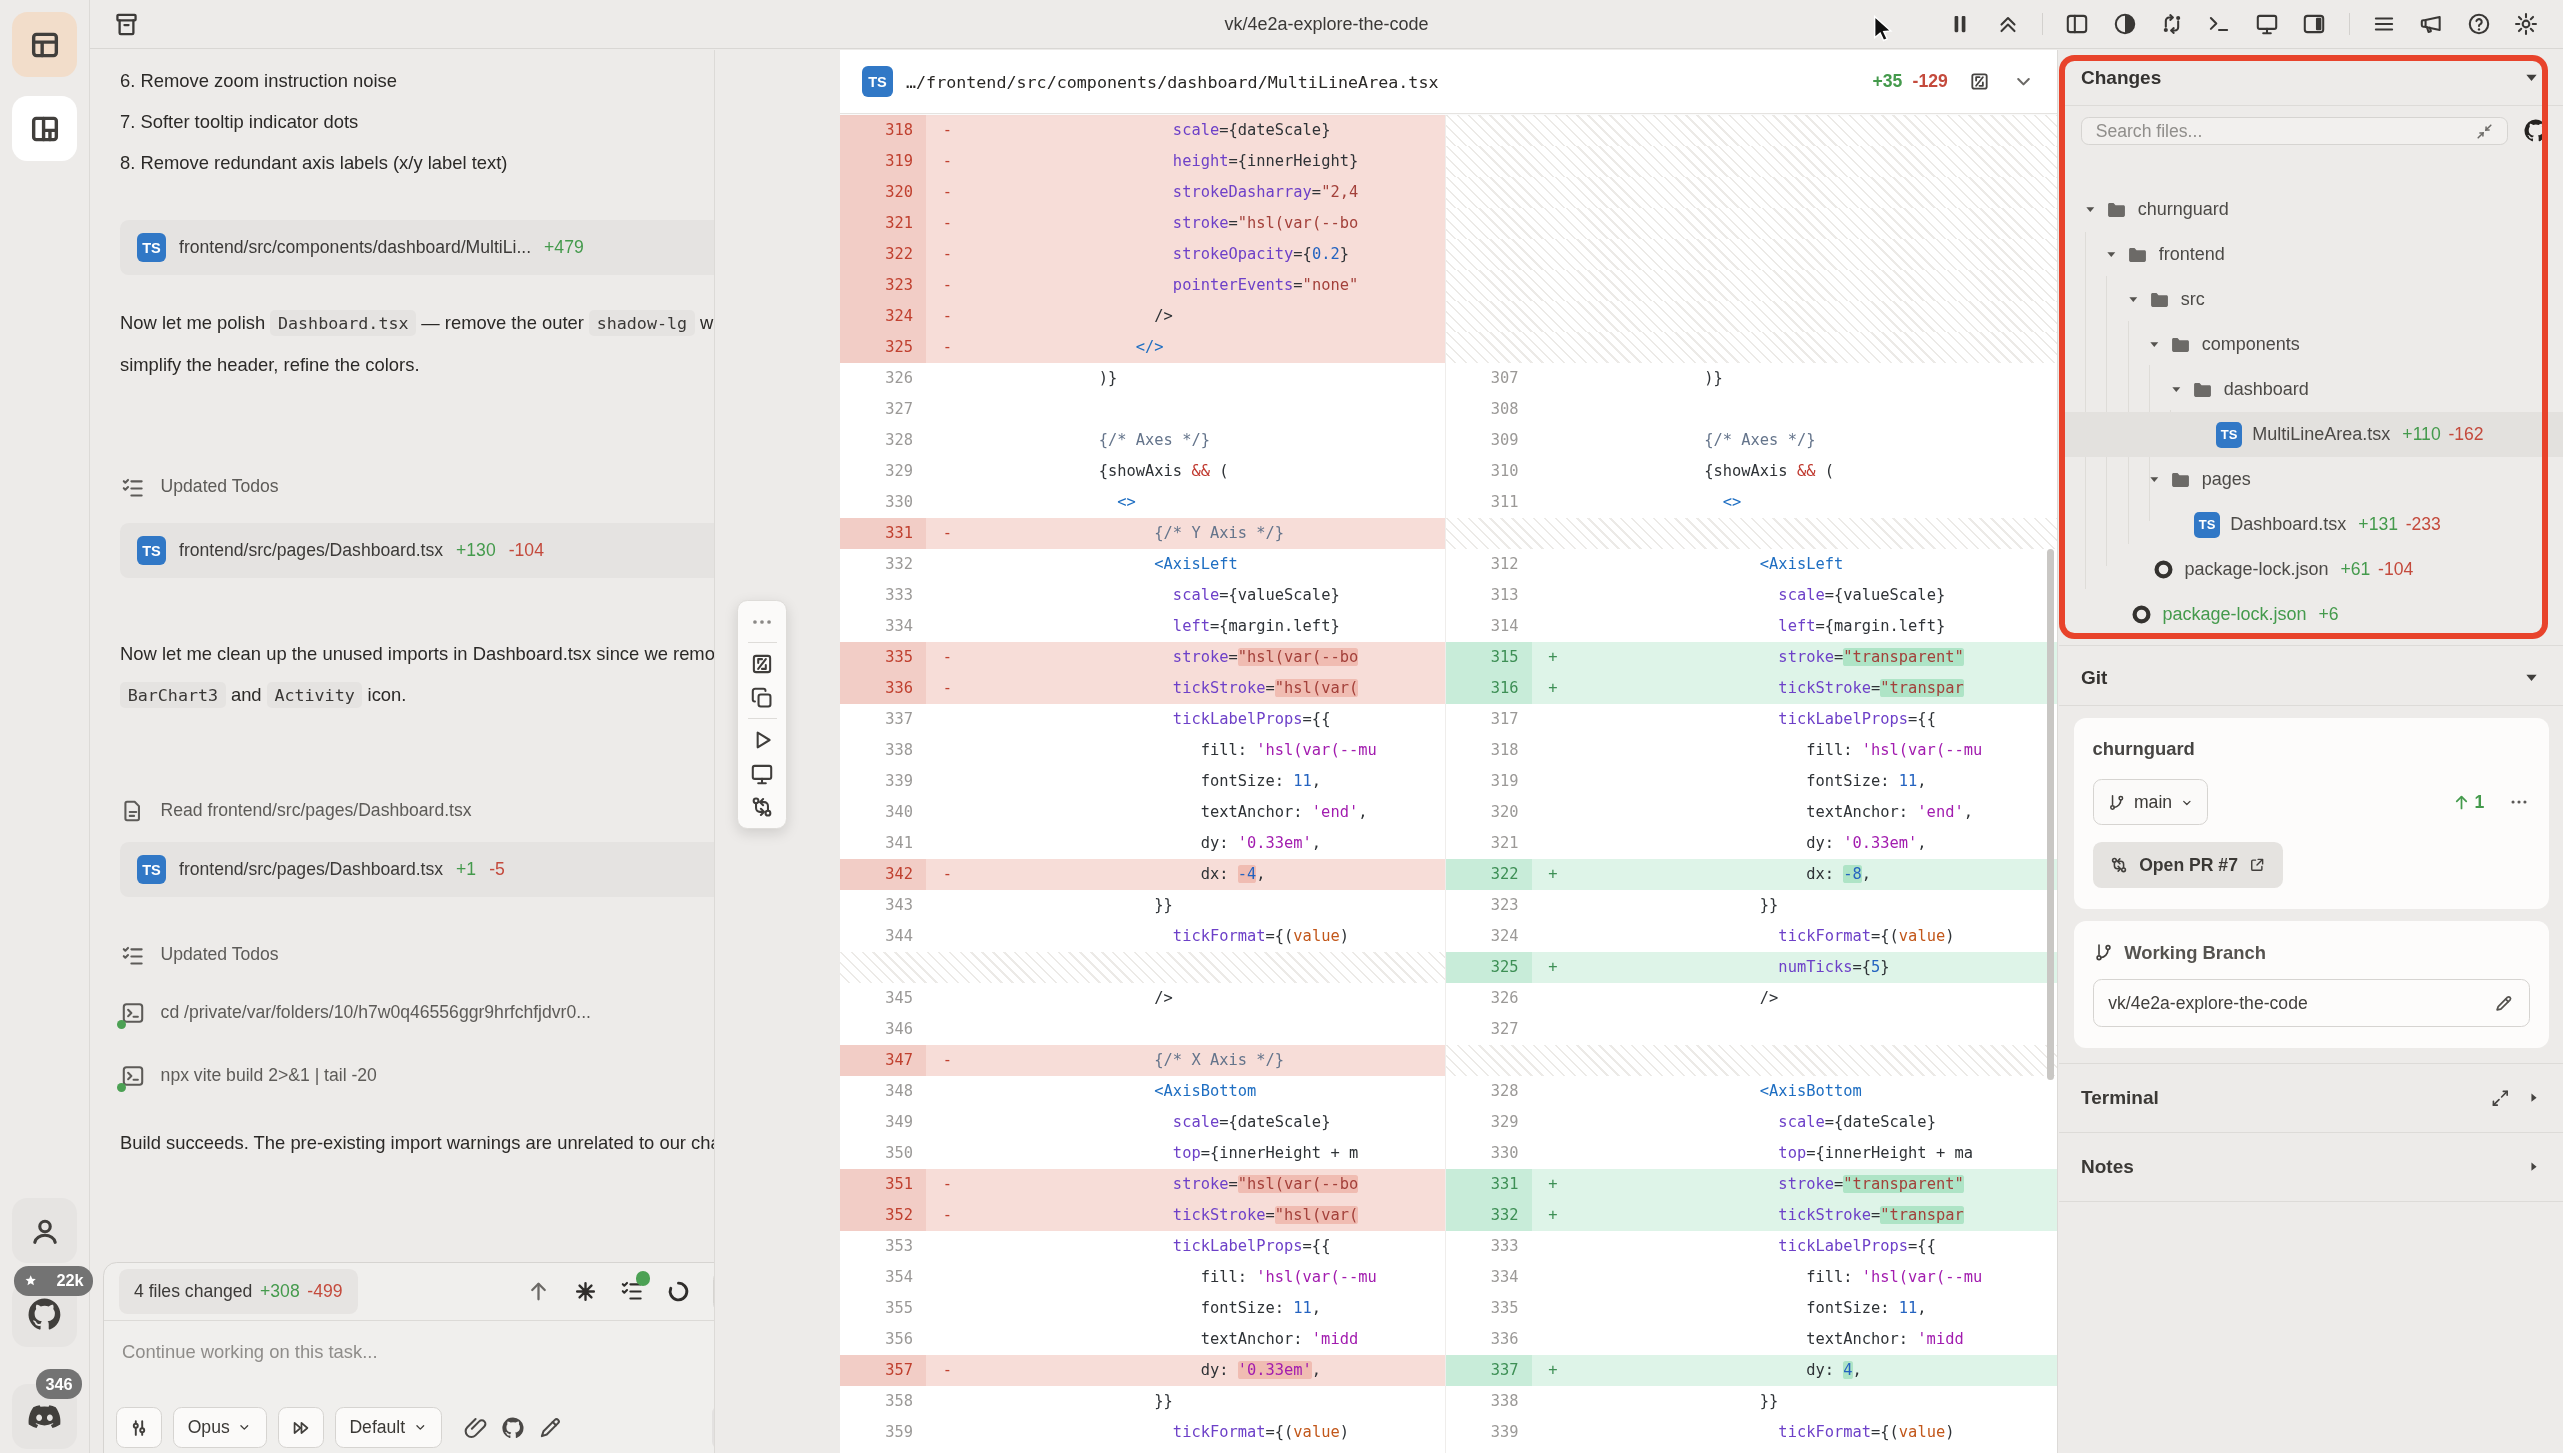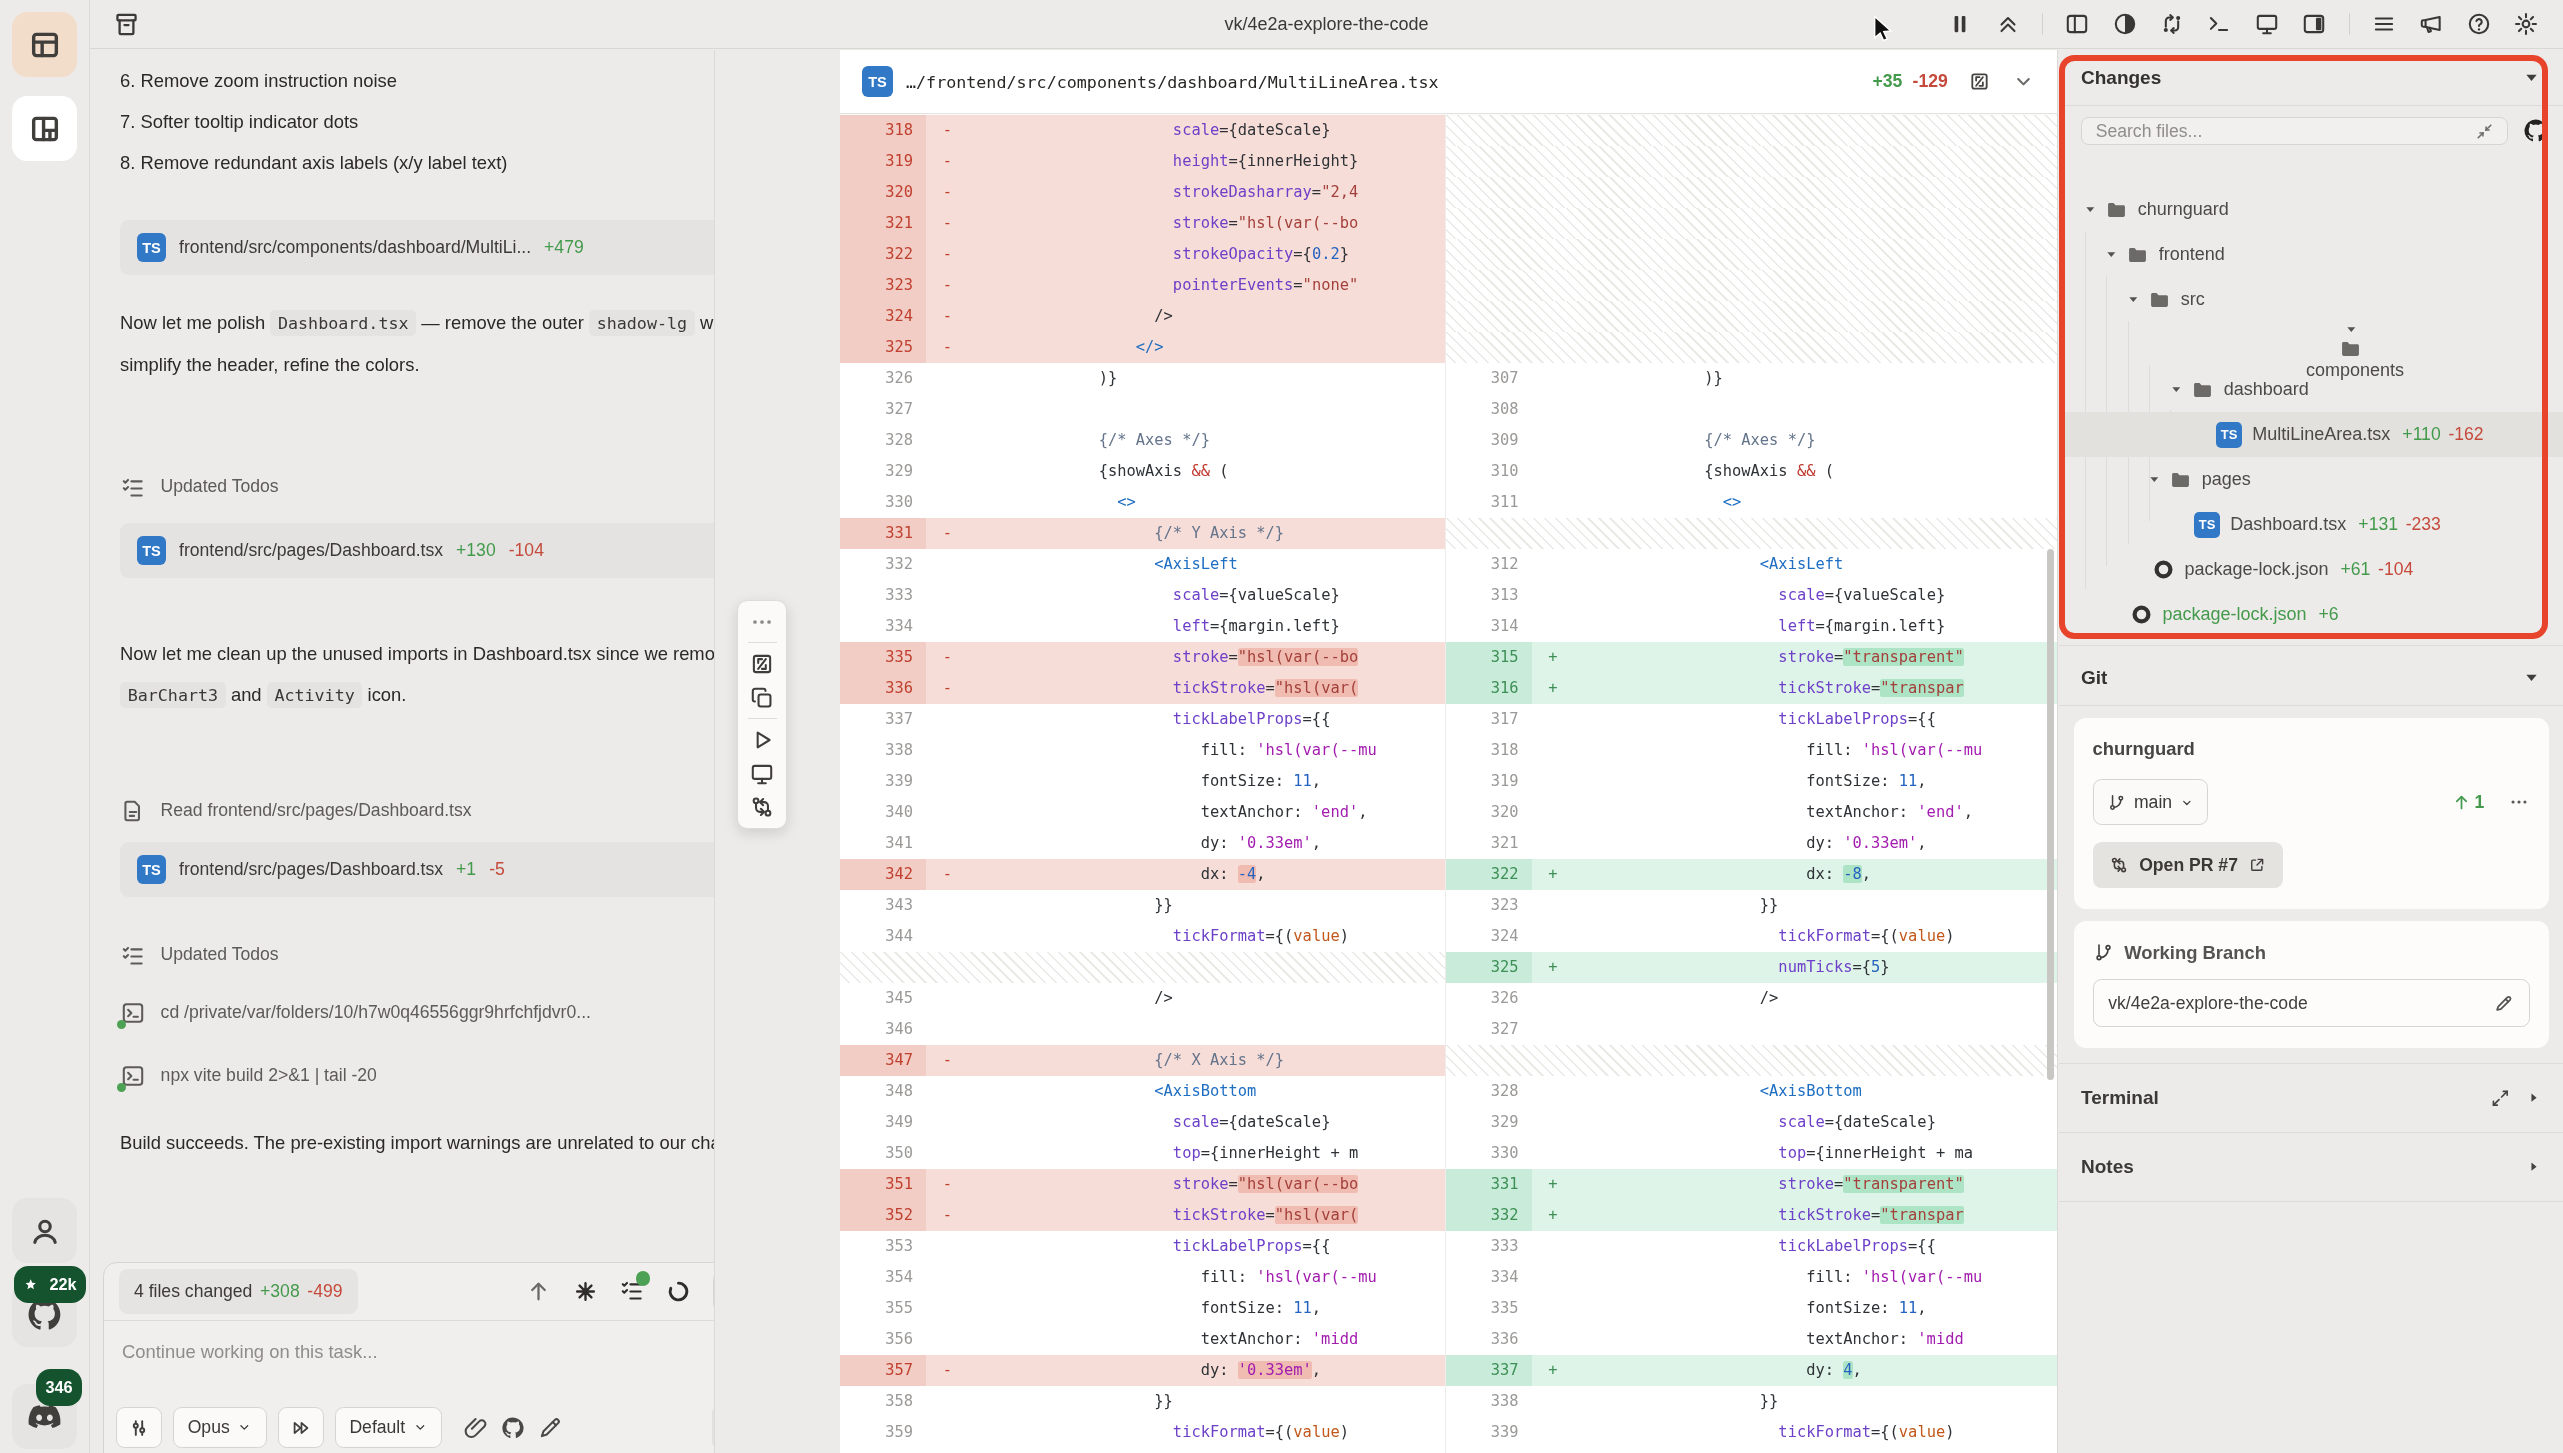--- a/index.html
+++ b/index.html
@@ -8,22 +8,22 @@
     font-family:"Liberation Sans",sans-serif;color:#2f2d2b}
   .ic{display:inline-flex;align-items:center;justify-content:center;color:#413f3c}
   .ic svg{width:100%;height:100%;stroke:currentColor;fill:none;stroke-width:1.9;stroke-linecap:round;stroke-linejoin:round}
   
   .rail{position:absolute;left:0;top:0;width:90px;height:100%;border-right:0.9px solid #dcdad7}
   .rail-btn{position:absolute;left:12px;width:65px;height:65px;border-radius:15.4px;display:flex;align-items:center;justify-content:center;cursor:pointer}
   .rail-btn .ic{width:34px;height:34px}
   .rb-active{background:#f2ddca;color:#c9722e}
   .rb-white{background:#ffffff;color:#2e2c2a}
   .rb-gray{background:#e6e4e2;color:#323230}
-  .badge{position:absolute;z-index:3;background:#14532d;color:#fff;font-size:16.3px;font-weight:bold;
-    height:37px;border-radius:14.6px;display:flex;align-items:center;gap:11px;padding:0 9.4px;white-space:nowrap}
+  .badge{position:absolute;z-index:3;background:#737373;color:#fff;font-size:16.3px;font-weight:bold;
+    height:30px;border-radius:14.6px;display:flex;align-items:center;gap:18px;padding:0 9.4px;white-space:nowrap}
   .badge .ic{width:15.4px;height:15.4px;color:#fff}
   
   .topbar{position:absolute;left:90px;right:0;top:0;height:49px;border-bottom:0.9px solid #d9d7d4;display:flex;align-items:center}
   .tb-left{margin-left:22px;width:29px;height:29px;cursor:pointer;color:#3c3a38}
   .tb-title{position:absolute;left:50%;transform:translateX(-50%);font-size:18px;color:#3b3937}
   .tb-right{margin-left:auto;display:flex;align-items:center;gap:21.4px;padding-right:24px}
   .tb-right .ic{width:26px;height:26px;cursor:pointer;color:#393735}
   .tb-sep{width:0.9px;height:22px;background:#d3d1ce}
   
   .chat{position:absolute;left:91px;top:50px;width:624px;bottom:0;border-right:0.9px solid #dcdad7;overflow:hidden}
@@ -1108,21 +1108,21 @@
               <path d="M5.5 8.5h13l-6.5 8z" fill="currentColor" stroke="none"></path>
             </svg>
           </span>
           <span class="ic tfolder">
             <svg viewBox="0 0 24 24">
               <path d="M3.2 6.8c0-.9.7-1.6 1.6-1.6h4.1l2.1 2.4h8.2c.9 0 1.6.7 1.6 1.6v8.9c0 .9-.7 1.6-1.6 1.6H4.8c-.9 0-1.6-.7-1.6-1.6z" fill="currentColor" stroke="none"></path>
             </svg>
           </span>
           <span>src</span>
         </div>
-        <div class="trow" style="padding-left: 88px; flex-direction: column;">
+        <div class="trow" style="padding-left: 88px;">
           <span class="ic tcaret">
             <svg viewBox="0 0 24 24">
               <path d="M5.5 8.5h13l-6.5 8z" fill="currentColor" stroke="none"></path>
             </svg>
           </span>
           <span class="ic tfolder">
             <svg viewBox="0 0 24 24">
               <path d="M3.2 6.8c0-.9.7-1.6 1.6-1.6h4.1l2.1 2.4h8.2c.9 0 1.6.7 1.6 1.6v8.9c0 .9-.7 1.6-1.6 1.6H4.8c-.9 0-1.6-.7-1.6-1.6z" fill="currentColor" stroke="none"></path>
             </svg>
           </span>

